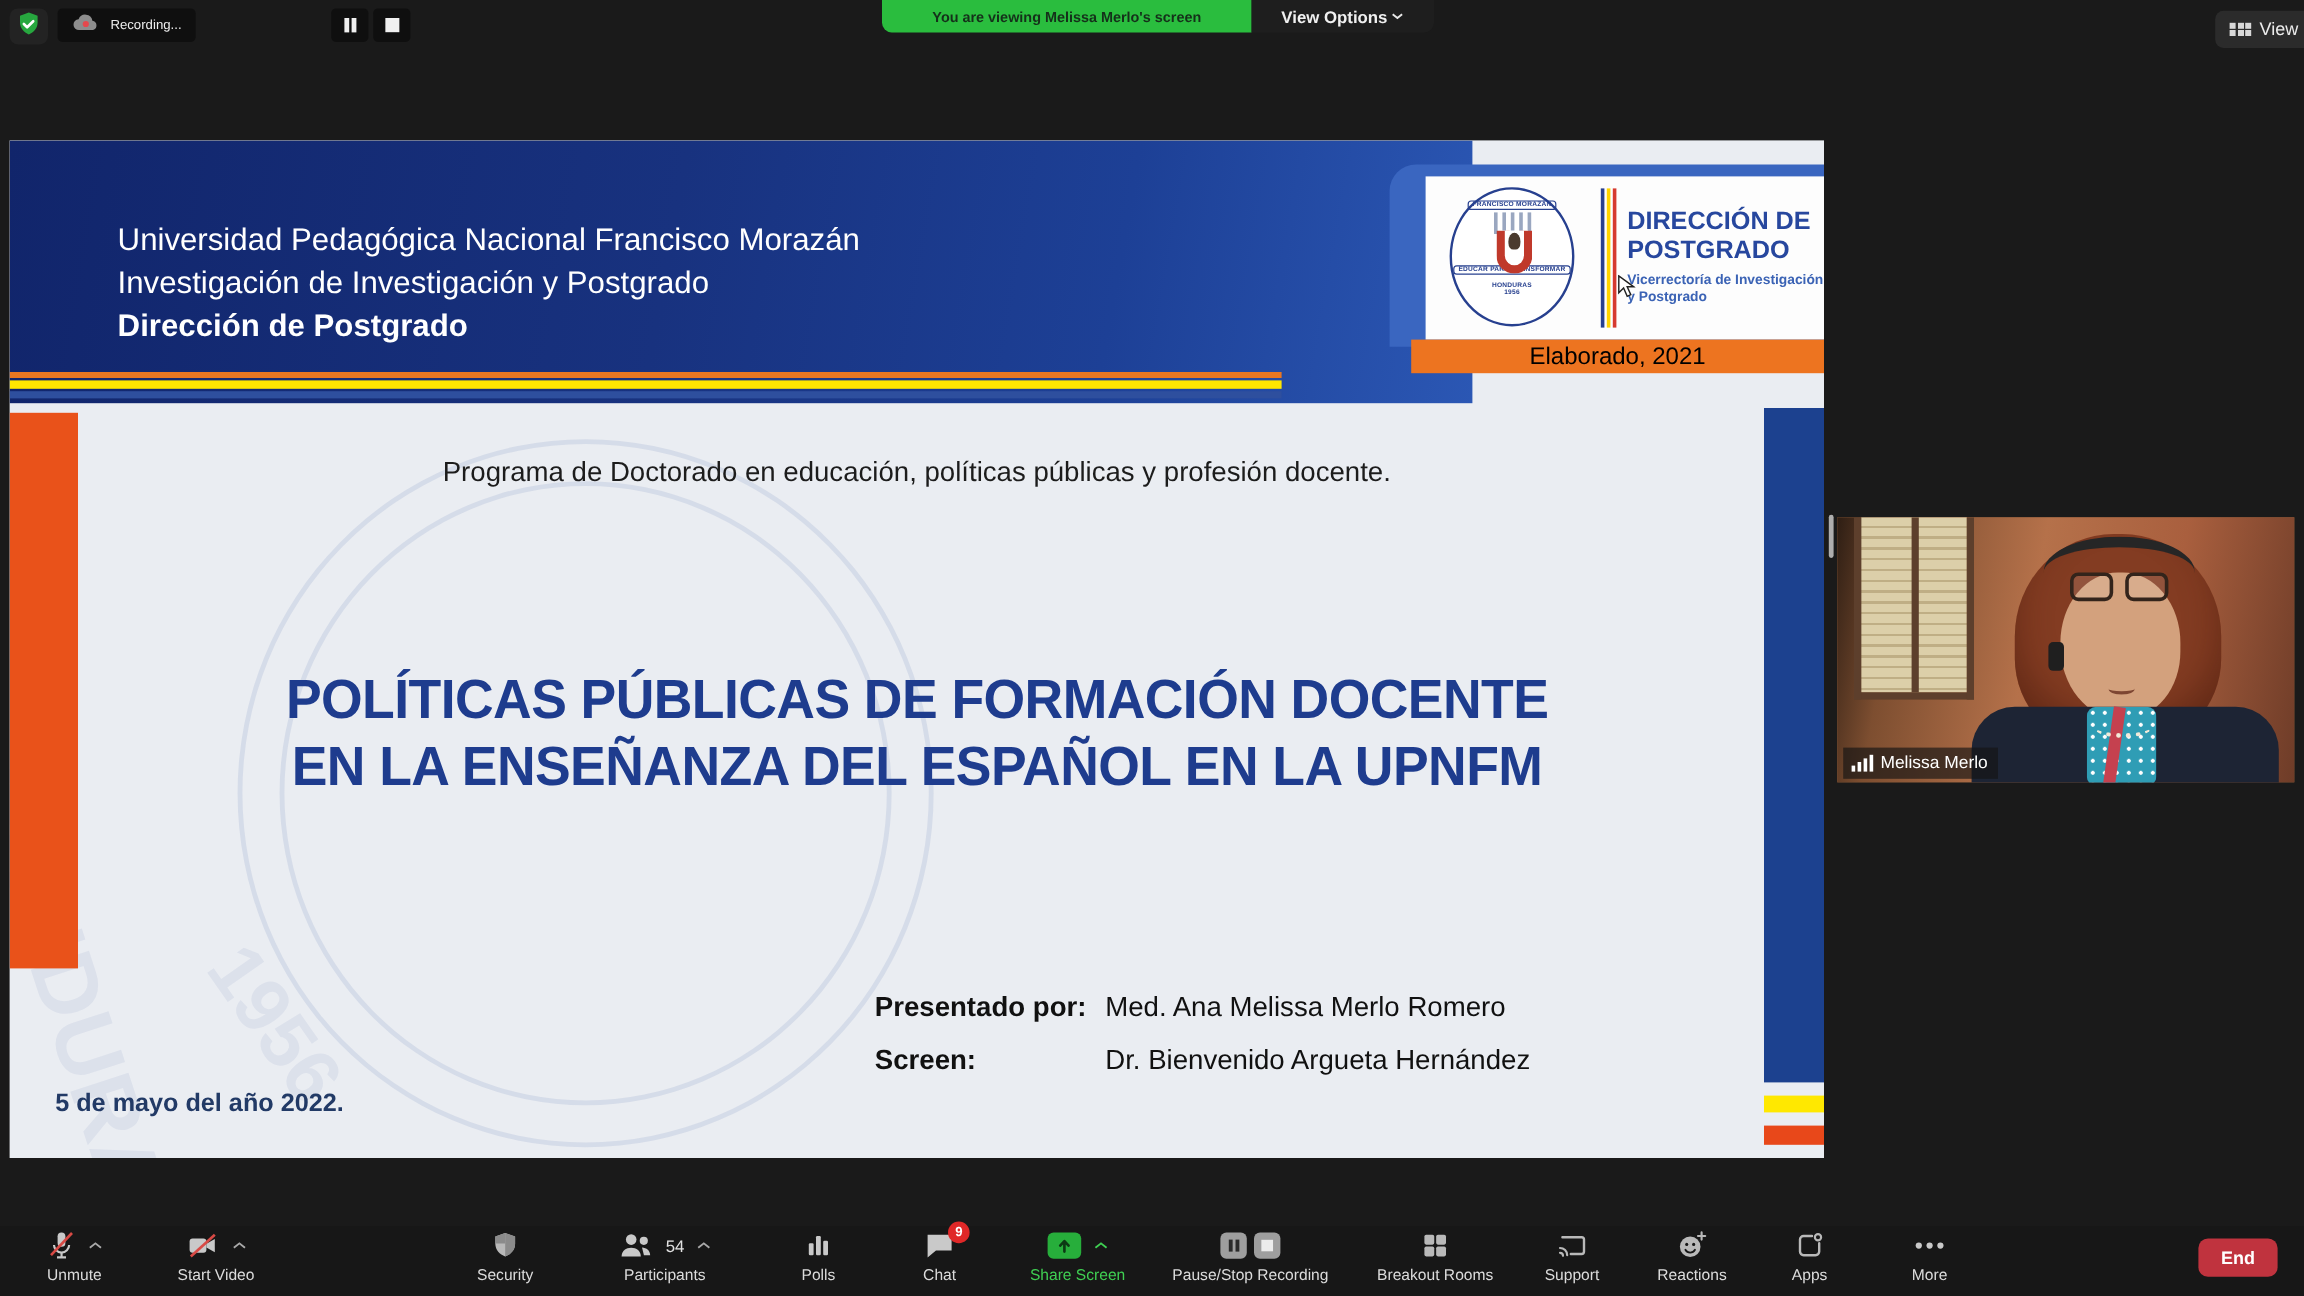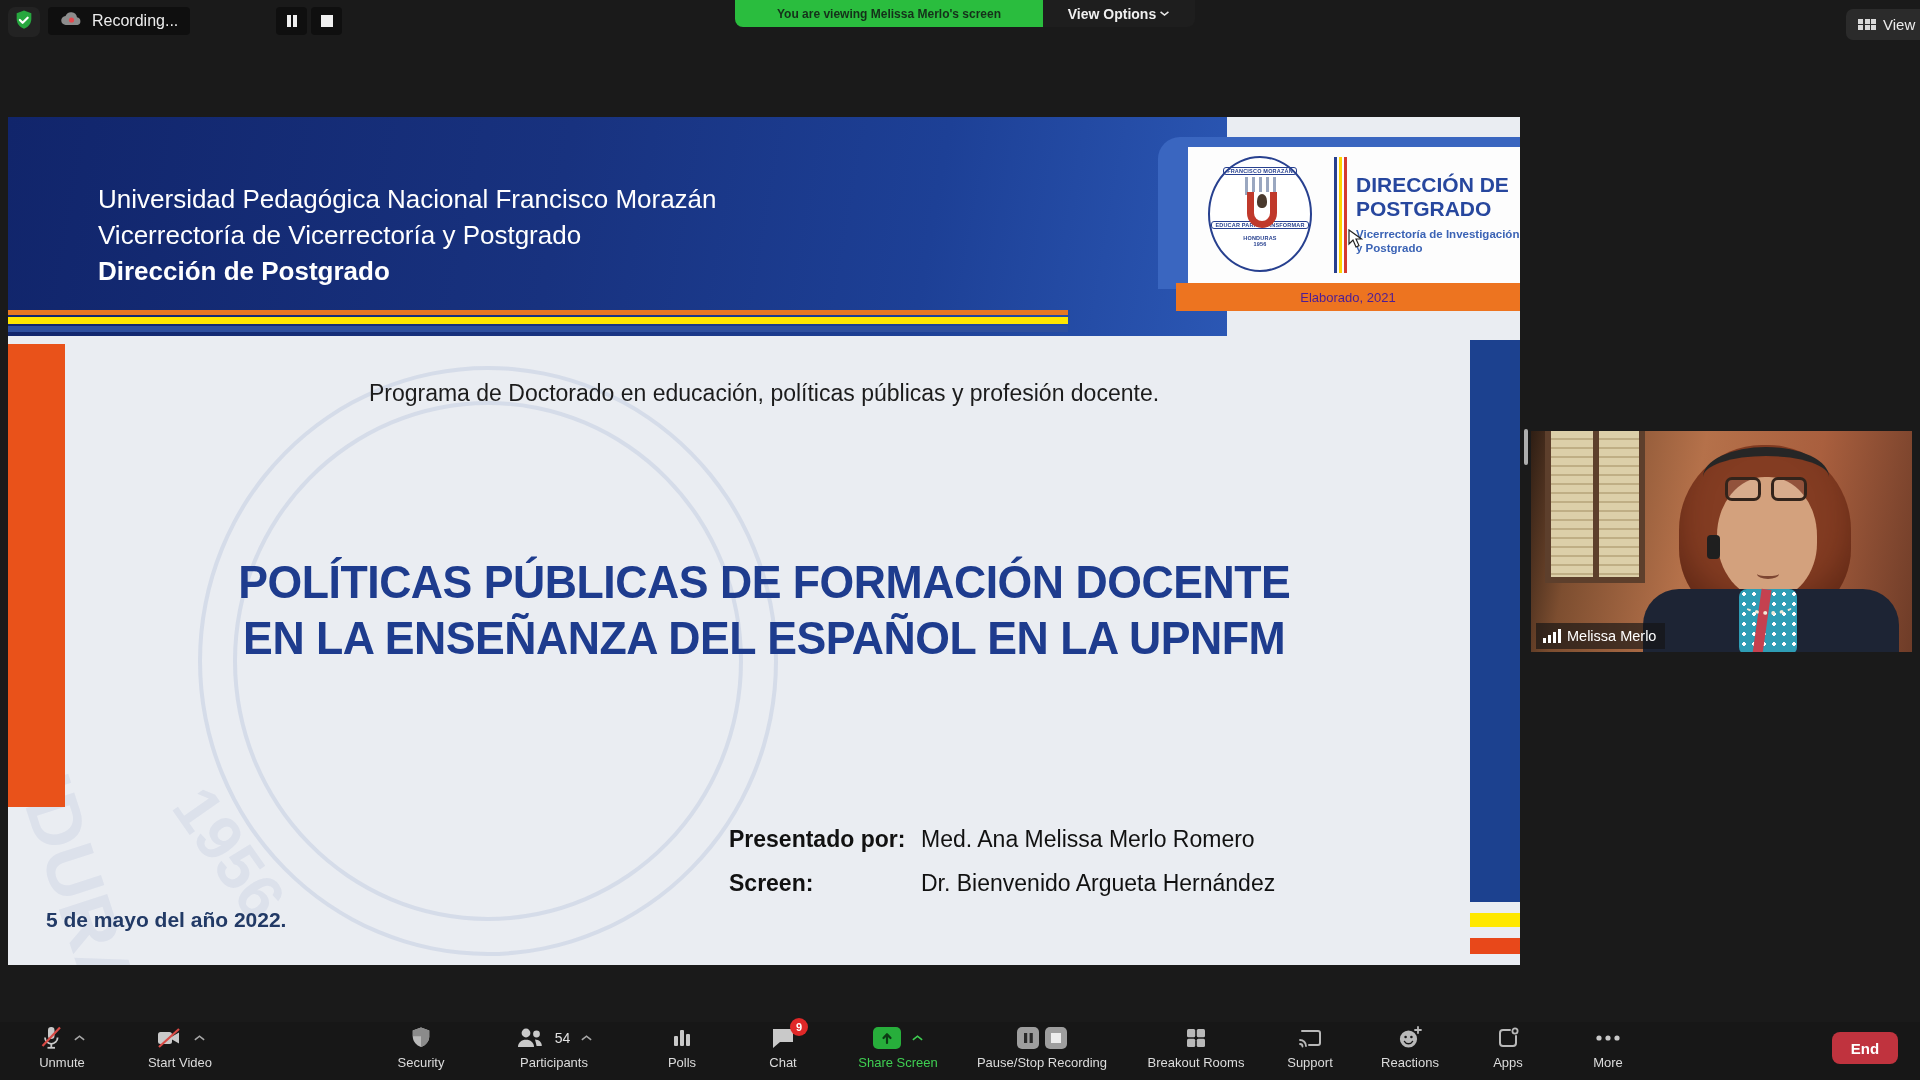--- a/index.html
+++ b/index.html
@@ -8,21 +8,21 @@
   .abs { position:absolute; }
   #stage { position:relative; width:1920px; height:1080px; background:#1a1a1a; }
 
   
   .shield-tile { left:8px; top:7px; width:32px; height:30px; background:#232323; border-radius:7px;
     display:flex; align-items:center; justify-content:center; }
   .rec-pill { left:48px; top:7px; height:28px; background:#0f0f0f; border-radius:4px;
     display:flex; align-items:center; padding:0 12px; gap:8px; }
   .rec-box { top:7px; height:28px; width:31px; background:#0f0f0f; border-radius:4px;
     display:flex; align-items:center; justify-content:center; }
-  .rec-label { color:#ededed; font-size:16px; }
+  .rec-label { color:#ededed; font-size:11px; }
   .green-banner { left:735px; top:0; width:308px; height:27px; background:#2abd3e;
     border-radius:0 0 0 8px; display:flex; align-items:center; justify-content:center; }
   .green-banner span { color:#15301a; font-size:12px; font-weight:bold; }
   .view-options { left:1043px; top:0; width:152px; height:27px; background:#1e1e1e;
     border-radius:0 0 8px 0; display:flex; align-items:center; justify-content:center; gap:3px; cursor:pointer; }
   .view-options span { color:#f0f0f0; font-size:14px; font-weight:bold; }
   .view-btn { left:1846px; top:9px; height:31px; padding:0 12px; background:#2b2b2b; border-radius:7px;
     display:flex; align-items:center; gap:7px; cursor:pointer; }
   .view-btn span { color:#ececec; font-size:15px; }
   .grid-icon { display:grid; grid-template-columns:repeat(3,5px); grid-auto-rows:5px; gap:1.5px; }
@@ -46,21 +46,21 @@
   .cols i { width:3px; height:18px; background:#9aa7c0; display:block; }
   .bigU { position:absolute; left:37px; top:34px; width:30px; height:36px; border:7px solid #c0392b;
     border-top:none; border-radius:0 0 16px 16px; background:#fff; }
   .bigU::after { content:""; position:absolute; left:3px; top:2px; width:10px; height:14px;
     background:#4a3a2e; border-radius:50% 50% 40% 40%; }
   .vstripes { position:absolute; left:146px; top:10px; height:116px; display:flex; gap:2px; }
   .vstripes i { width:3px; height:100%; display:block; }
   .card-title { position:absolute; left:168px; top:26px; color:#27479e; font-weight:bold; font-size:21px; line-height:24px; }
   .card-sub { position:absolute; left:168px; top:80px; color:#3b63b5; font-size:11.5px; line-height:14px; font-weight:bold; }
   .elaborado { position:absolute; left:1168px; top:166px; width:344px; height:28px; background:#ed7420;
-    color:#4c1d95; font-size:13px; display:flex; align-items:center; justify-content:center; }
+    color:#000000; font-size:20px; display:flex; align-items:center; justify-content:center; }
   .cursor-icon { position:absolute; left:160px; top:82px; }
 
   #slide-body { position:absolute; left:0; top:219px; width:1512px; height:629px; }
   .wm-ellipse { position:absolute; border:4px solid rgba(140,160,200,.22); border-radius:50%; }
   .wm-word { position:absolute; color:rgba(40,70,150,.07); font-weight:bold; }
   .program-line { position:absolute; left:0; top:44px; width:100%; text-align:center;
     color:#1c1c1c; font-size:23px; }
   .main-title { position:absolute; left:0; top:218px; width:100%; text-align:center;
     color:#1e3c8e; font-weight:bold; font-size:46px; line-height:56px; letter-spacing:-.5px; }
   .main-title span { display:inline-block; transform:scaleX(.97); }
@@ -172,21 +172,21 @@
         <i></i>
       </span>
     <span>View</span>
   </div>
 
   <div class="abs" id="slide">
 
     <div id="slide-header">
       <div class="org-text">
         <div>Universidad Pedagógica Nacional Francisco Morazán</div>
-        <div>Vicerrectoría de Vicerrectoría y Postgrado</div>
+        <div>Investigación de Investigación y Postgrado</div>
         <div class="b">Dirección de Postgrado</div>
       </div>
 
       <div class="logo-accent"></div>
       <div class="logo-card">
         <div class="seal">
           <span class="tiny ribbon">FRANCISCO MORAZÁN</span>
           <span class="cols">
               <i></i>
               <i></i>

